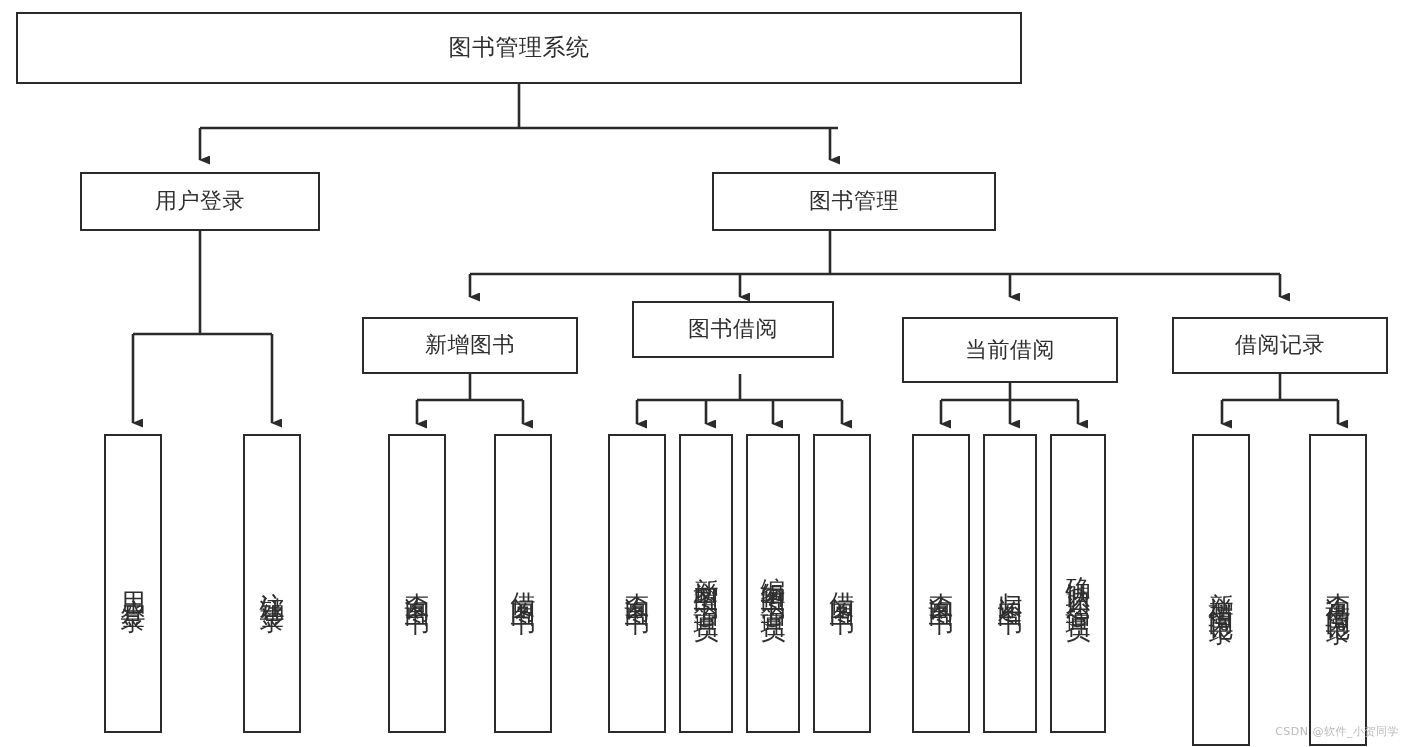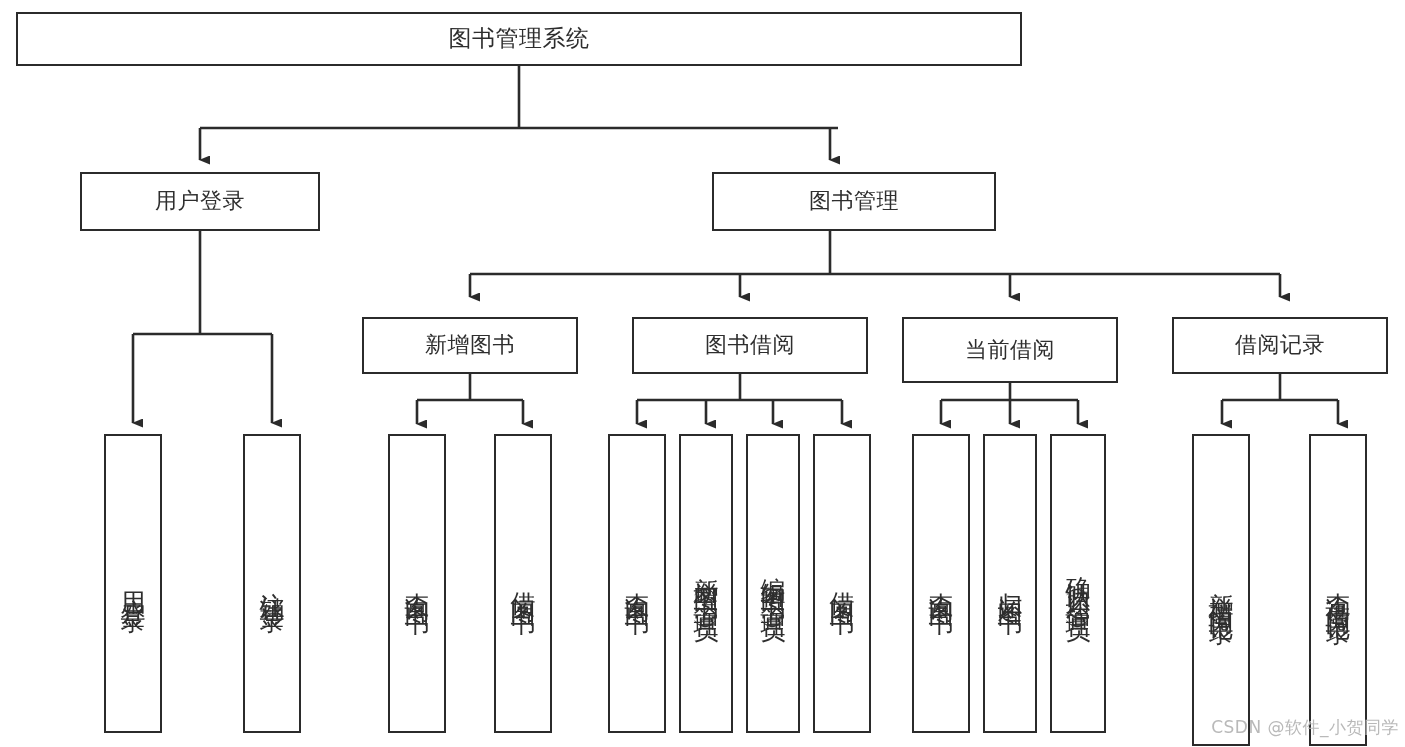--- a/index.html
+++ b/index.html
@@ -55,21 +55,21 @@
     text-orientation:upright;
     font-size:25px;
     letter-spacing:6px;
     line-height:1;
     white-space:nowrap;
   }
   .watermark{
     position:absolute;
     right:6px;
     bottom:8px;
-    font-size:17px;
+    font-size:11px;
     color:#b9b9b9;
     letter-spacing:0.5px;
     white-space:nowrap;
     user-select:none;
     margin-left:30px;
   }
 </style>
 </head>
 <body>
 
@@ -118,35 +118,35 @@
       <path d="M1010,400 L1010,424" marker-end="url(#arw)"></path>
       <path d="M1078,400 L1078,424" marker-end="url(#arw)"></path>
 
       <path d="M1280,374 L1280,400"></path>
       <path d="M1222,400 L1338,400"></path>
       <path d="M1222,400 L1222,424" marker-end="url(#arw)"></path>
       <path d="M1338,400 L1338,424" marker-end="url(#arw)"></path>
     </g>
   </svg>
 
-  <div class="node h root" style="left:16px;top:12px;width:1006px;height:54px;">
+  <div class="node h root" style="left:16px;top:12px;width:1006px;height:72px;">
     <span class="lbl">图书管理系统</span>
   </div>
 
   <div class="node h" style="left:80px;top:172px;width:240px;height:59px;">
     <span class="lbl">用户登录</span>
   </div>
   <div class="node h" style="left:712px;top:172px;width:284px;height:59px;">
     <span class="lbl">图书管理</span>
   </div>
 
   <div class="node h" style="left:362px;top:317px;width:216px;height:57px;">
     <span class="lbl">新增图书</span>
   </div>
-  <div class="node h" style="left:632px;top:317px;width:236px;height:57px;">
+  <div class="node h" style="left:632px;top:301px;width:202px;height:57px;">
     <span class="lbl">图书借阅</span>
   </div>
   <div class="node h" style="left:902px;top:317px;width:216px;height:66px;">
     <span class="lbl">当前借阅</span>
   </div>
   <div class="node h" style="left:1172px;top:317px;width:216px;height:57px;">
     <span class="lbl">借阅记录</span>
   </div>
 
   <div class="node v" style="left:104px;top:434px;width:58px;height:299px;">

